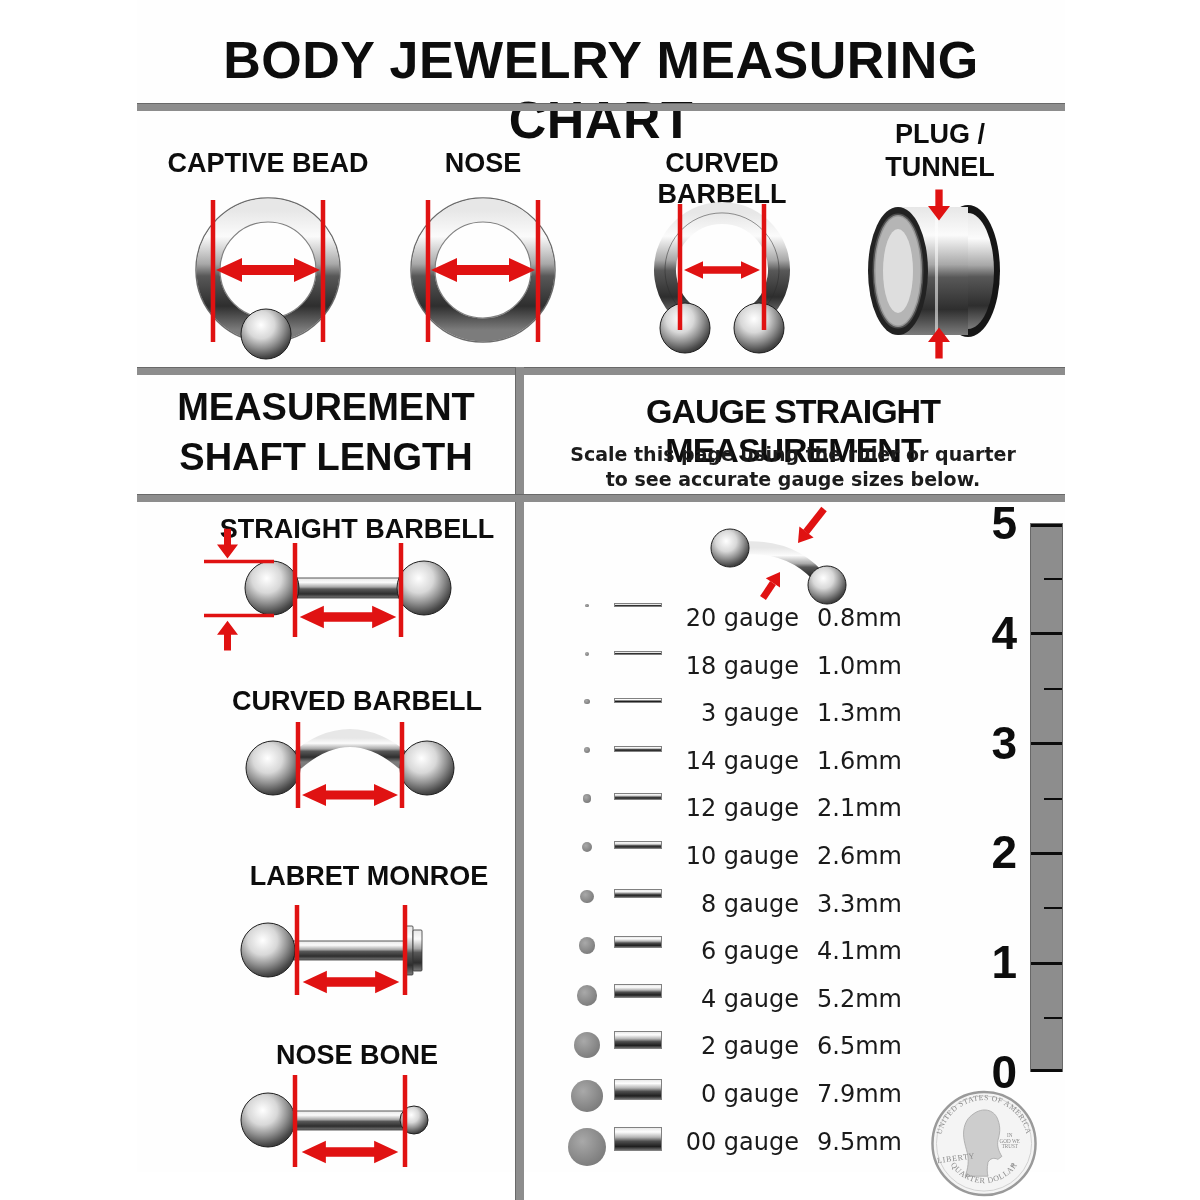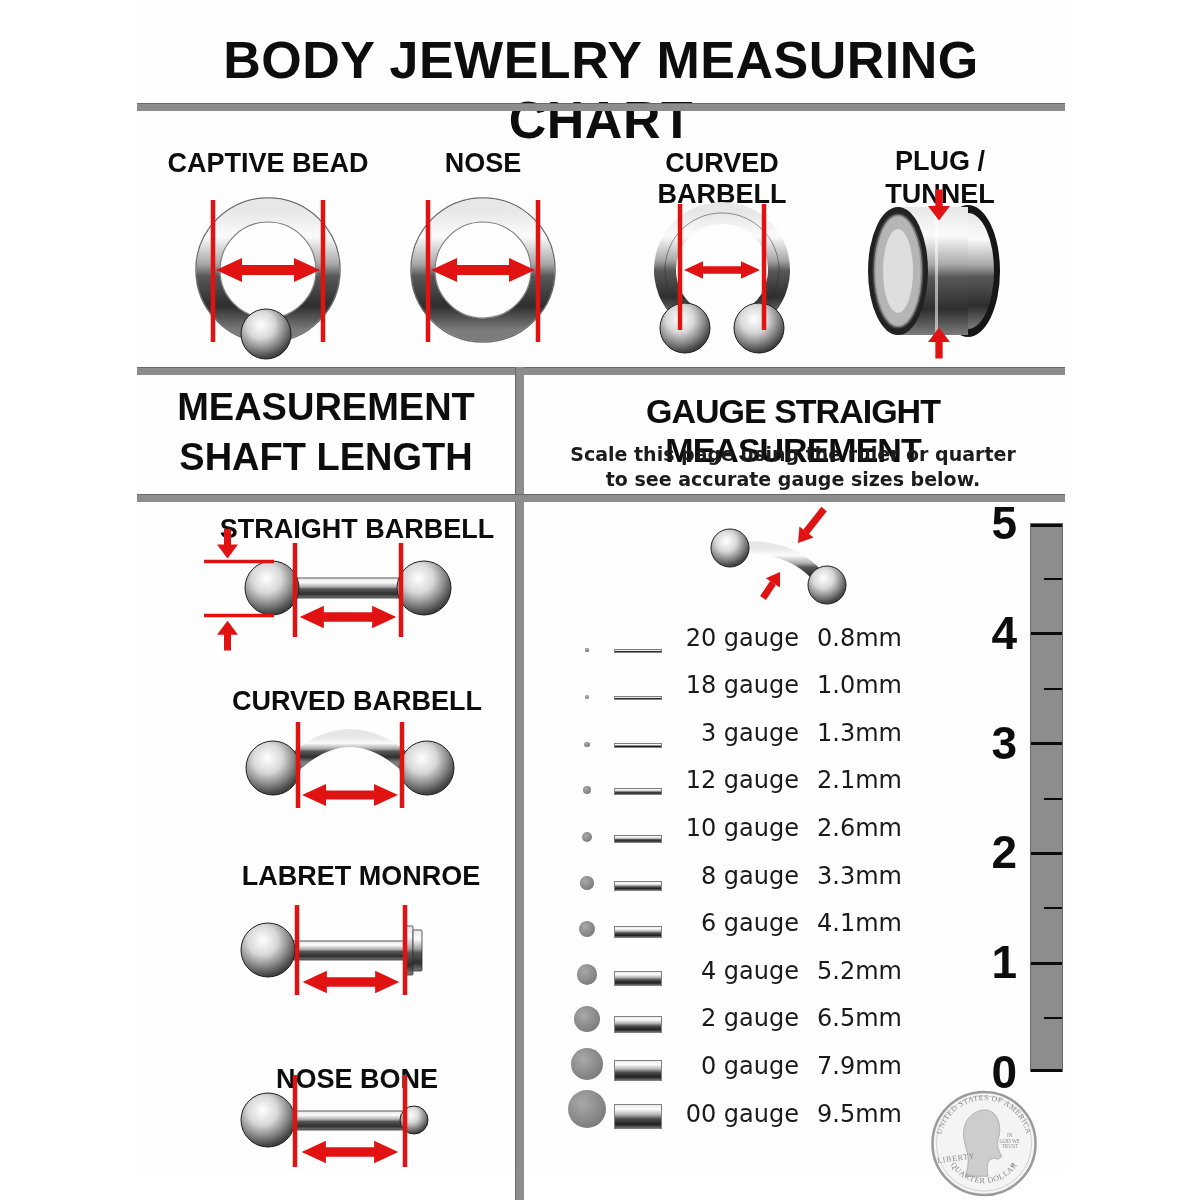--- a/index.html
+++ b/index.html
@@ -21,21 +21,21 @@
 
   .shaft-heading{position:absolute;left:0;top:382px;width:378px;text-align:center;
                  font-size:38px;font-weight:700;line-height:50px;color:#0d0d0d;}
   .gauge-heading{position:absolute;left:396px;top:392px;width:520px;text-align:center;
                  font-size:34px;font-weight:700;letter-spacing:-1px;color:#0d0d0d;}
   .gauge-sub{position:absolute;left:396px;top:442px;width:520px;text-align:center;
              font-family:"DejaVu Sans",sans-serif;font-size:19px;font-weight:700;
              line-height:25px;color:#1c1c1c;}
 
   .gauge-rows{position:absolute;left:430px;top:604px;width:360px;}
-  .grow{display:flex;align-items:flex-end;height:47.6px;}
+  .grow{display:flex;align-items:flex-start;height:47.6px;}
   .dot-cell{width:40px;display:flex;justify-content:center;align-items:center;}
   .dot{border-radius:50%;background:radial-gradient(circle at 38% 35%,#a9a9a9,#7e7e7e 72%,#6d6d6d);}
   .bar-cell{width:62px;display:flex;justify-content:center;align-items:center;}
   .bar{width:46px;outline:1px solid rgba(45,45,45,.6);
        background:linear-gradient(180deg,#e9e9e9,#fdfdfd 18%,#b5b5b5 42%,#4f4f4f 60%,#1f1f1f 84%,#6f6f6f);}
   .gauge-name{width:130px;text-align:right;font-family:"DejaVu Sans",sans-serif;
               font-size:24px;color:#1a1a1a;white-space:nowrap;}
   .gauge-mm{margin-left:18px;width:110px;text-align:left;font-family:"DejaVu Sans",sans-serif;
             font-size:24px;color:#1a1a1a;white-space:nowrap;}
 
@@ -83,21 +83,21 @@
 
 <div class="canvas">
   <div class="page">
 
     <div class="title">BODY JEWELRY MEASURING CHART</div>
     <div class="hdiv" style="top:103px"></div>
 
     <div class="fig-label" style="left:16px;top:148px;width:230px">CAPTIVE BEAD</div>
     <div class="fig-label" style="left:256px;top:148px;width:180px">NOSE</div>
     <div class="fig-label" style="left:475px;top:148px;width:220px">CURVED BARBELL</div>
-    <div class="fig-label" style="left:713px;top:145px;width:180px;line-height:33px">
+    <div class="fig-label" style="left:713px;top:118px;width:180px;line-height:33px">
       <div>PLUG /</div>
       <div>TUNNEL</div>
     </div>
 
     <svg class="fig-svg" style="left:21px;top:192px" width="220" height="178" viewBox="0 0 220 178">
       <circle cx="110" cy="78" r="72" fill="none" stroke="#2c2c2c" stroke-width="1.5" opacity="0.7"></circle>
       <circle cx="110" cy="78" r="60" fill="none" stroke="url(#metalV)" stroke-width="23"></circle>
       <circle cx="110" cy="78" r="48" fill="none" stroke="#2c2c2c" stroke-width="1.2" opacity="0.6"></circle>
       <circle cx="108" cy="142" r="25" fill="url(#ballG)" stroke="#1e1e1e" stroke-width="1"></circle>
       <line x1="55" y1="8" x2="55" y2="150" class="red-stroke" stroke-width="4.5"></line>
@@ -167,32 +167,32 @@
     <div class="fig-label" style="left:60px;top:686px;width:320px">CURVED BARBELL</div>
     <svg class="fig-svg" style="left:55px;top:700px" width="330" height="120" viewBox="0 0 330 120">
       <path d="M 103 62 Q 158 14 213 62" fill="none" stroke="url(#metalV)" stroke-width="18"></path>
       <circle cx="81" cy="68" r="27" fill="url(#ballG)" stroke="#1e1e1e" stroke-width="1"></circle>
       <circle cx="235" cy="68" r="27" fill="url(#ballG)" stroke="#1e1e1e" stroke-width="1"></circle>
       <line x1="106" y1="22" x2="106" y2="108" class="red-stroke" stroke-width="4.5"></line>
       <line x1="210" y1="22" x2="210" y2="108" class="red-stroke" stroke-width="4.5"></line>
       <use href="#dblArrow" x="110" y="82" width="96" height="26" class="red-fill"></use>
     </svg>
 
-    <div class="fig-label" style="left:64px;top:861px;width:320px">LABRET MONROE</div>
+    <div class="fig-label" style="left:72px;top:861px;width:320px">LABRET MONROE</div>
     <svg class="fig-svg" style="left:55px;top:885px" width="330" height="120" viewBox="0 0 330 120">
       <rect x="101" y="56" width="112" height="19" fill="url(#metalV)" stroke="#333" stroke-width="0.8"></rect>
       <circle cx="76" cy="65" r="27" fill="url(#ballG)" stroke="#1e1e1e" stroke-width="1"></circle>
       <rect x="212" y="41" width="9" height="49" rx="1" fill="url(#metalV)" stroke="#333" stroke-width="0.8"></rect>
       <rect x="221" y="45" width="9" height="41" rx="1" fill="url(#metalV)" stroke="#333" stroke-width="0.8"></rect>
       <line x1="105" y1="20" x2="105" y2="110" class="red-stroke" stroke-width="4.5"></line>
       <line x1="213" y1="20" x2="213" y2="110" class="red-stroke" stroke-width="4.5"></line>
       <use href="#dblArrow" x="109" y="84" width="100" height="26" class="red-fill"></use>
     </svg>
 
-    <div class="fig-label" style="left:60px;top:1064px;width:320px">NOSE BONE</div>
+    <div class="fig-label" style="left:60px;top:1040px;width:320px">NOSE BONE</div>
     <svg class="fig-svg" style="left:55px;top:1065px" width="330" height="115" viewBox="0 0 330 115">
       <rect x="101" y="46" width="112" height="19" fill="url(#metalV)" stroke="#333" stroke-width="0.8"></rect>
       <circle cx="76" cy="55" r="27" fill="url(#ballG)" stroke="#1e1e1e" stroke-width="1"></circle>
       <circle cx="222" cy="55" r="14" fill="url(#ballG)" stroke="#1e1e1e" stroke-width="1"></circle>
       <line x1="103" y1="10" x2="103" y2="102" class="red-stroke" stroke-width="4.5"></line>
       <line x1="213" y1="10" x2="213" y2="102" class="red-stroke" stroke-width="4.5"></line>
       <use href="#dblArrow" x="107" y="74" width="102" height="26" class="red-fill"></use>
     </svg>
 
     <div class="gauge-heading">GAUGE STRAIGHT MEASUREMENT</div>
@@ -234,20 +234,30 @@
         </div>
       <div class="grow">
           <div class="dot-cell">
             <div class="dot" style="width: 5.2px; height: 5.2px;"></div>
           </div>
           <div class="bar-cell">
             <div class="bar" style="height: 3.12px;"></div>
           </div>
           <div class="gauge-name">3 gauge</div>
           <div class="gauge-mm">1.3mm</div>
+        </div>
+      <div class="grow">
+          <div class="dot-cell">
+            <div class="dot" style="width: 6.4px; height: 6.4px;"></div>
+          </div>
+          <div class="bar-cell">
+            <div class="bar" style="height: 3.84px;"></div>
+          </div>
+          <div class="gauge-name">14 gauge</div>
+          <div class="gauge-mm">1.6mm</div>
         </div>
       <div class="grow">
           <div class="dot-cell">
             <div class="dot" style="width: 8.4px; height: 8.4px;"></div>
           </div>
           <div class="bar-cell">
             <div class="bar" style="height: 5.04px;"></div>
           </div>
           <div class="gauge-name">12 gauge</div>
           <div class="gauge-mm">2.1mm</div>

